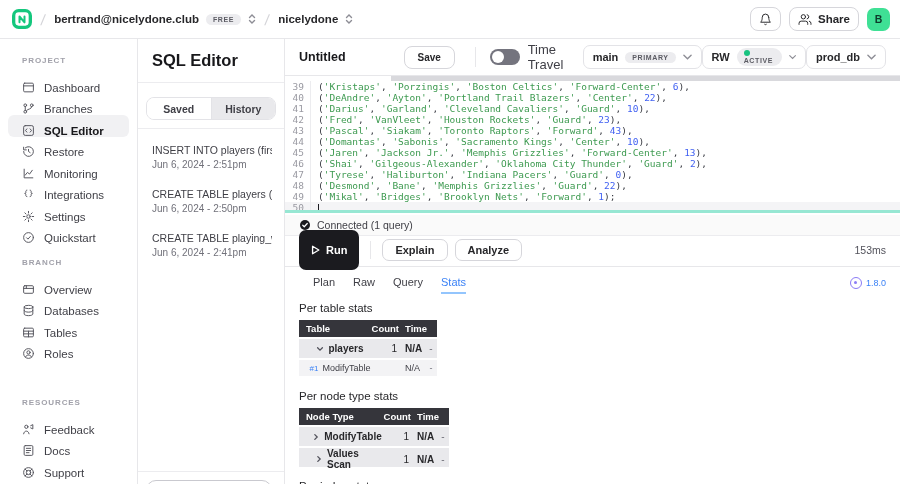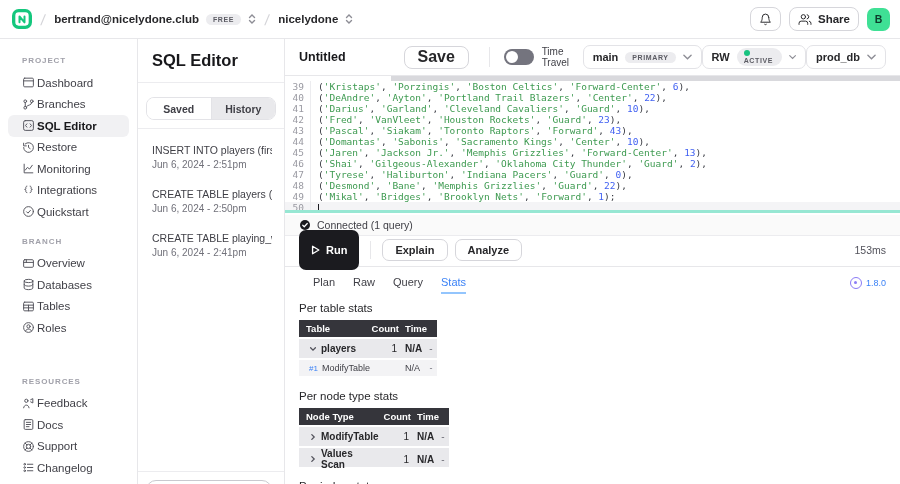--- a/index.html
+++ b/index.html
@@ -16,21 +16,21 @@
   .crumb { display:flex; align-items:center; gap:7px; font-size:11.5px; font-weight:600; color:#27272a; cursor:pointer; }
   .badge-pill { background:#ececef; color:#5b5b63; font-size:7px; font-weight:700; letter-spacing:.6px; padding:2px 7px; border-radius:999px; }
   .updown { display:inline-flex; flex-direction:column; line-height:0; color:#8d8d95; }
   .topbar-right { margin-left:auto; display:flex; align-items:center; gap:8px; }
   .icon-btn { height:24px; border:1px solid #d6d6db; border-radius:8px; background:#fff; display:flex; align-items:center; justify-content:center; gap:6px; padding:0 8px; font-size:11.5px; font-weight:600; color:#27272a; cursor:pointer; }
   .avatar { width:23px; height:23px; border-radius:7px; background:#3fe095; color:#0e3b2c; font-size:10.5px; font-weight:700; display:flex; align-items:center; justify-content:center; }
 
   
   .nav { position:absolute; left:0; top:39px; width:138px; height:445px; border-right:1px solid #e7e7ea; padding-top:17px; overflow:hidden; }
   .nav-label { font-size:8px; font-weight:700; letter-spacing:.9px; color:#a1a1aa; text-transform:uppercase; padding:0 0 7px 22px; }
-  .nav-item { display:flex; align-items:center; gap:2px; height:21.5px; margin:0 8px; padding-left:14px; border-radius:6px; font-size:11.5px; color:#3f3f46; cursor:pointer; }
+  .nav-item { display:flex; align-items:flex-end; gap:9px; height:21.5px; margin:0 8px; padding-left:14px; border-radius:6px; font-size:11.5px; color:#3f3f46; cursor:pointer; }
   .nav-item.active { background:#f1f1f3; color:#18181b; font-weight:600; }
   .nav-item svg { flex:0 0 auto; stroke:#55555e; }
   .nav-gap { height:14px; }
   .nav-gap-lg { height:38px; }
 
   
   .panel { position:absolute; left:138px; top:39px; width:147px; height:445px; border-right:1px solid #e7e7ea; overflow:hidden; }
   .panel-title { font-size:16.5px; font-weight:700; color:#18181b; padding:12px 0 0 14px; }
   .panel-div { border-top:1px solid #ececef; margin-top:12px; }
   .seg { display:flex; margin:14px 8px 0 8px; border:1px solid #e3e3e7; border-radius:8px; overflow:hidden; height:23px; }
@@ -41,25 +41,25 @@
   .hist-item { padding:11px 12px 0 14px; cursor:pointer; }
   .hist-title { font-size:10.5px; color:#3f3f46; white-space:nowrap; overflow:hidden; }
   .hist-date { font-size:10px; color:#71717a; margin-top:3px; }
   .panel-bottom { position:absolute; left:0; right:0; bottom:-22px; border-top:1px solid #ececef; padding:8px 12px 0 8px; }
   .panel-bottom-btn { height:26px; border:1px solid #c9c9cf; border-radius:10px; background:#fff; }
 
   
   .main { position:absolute; left:285px; top:39px; width:615px; height:445px; overflow:hidden; }
   .main-header { position:absolute; left:0; top:0; width:100%; height:37px; border-bottom:1px solid #e7e7ea; display:flex; align-items:center; padding:0 14px; }
   .doc-title { font-size:12.5px; font-weight:600; color:#18181b; }
-  .save-btn { margin-left:58px; height:23px; padding:0 13px; border:1px solid #d6d6db; border-radius:8px; background:#fff; font-size:16px; font-weight:600; color:#27272a; cursor:pointer; }
+  .save-btn { margin-left:58px; height:23px; padding:0 13px; border:1px solid #d6d6db; border-radius:8px; background:#fff; font-size:10px; font-weight:600; color:#27272a; cursor:pointer; }
   .vdiv { width:1px; height:20px; background:#e7e7ea; margin:0 14px 0 20px; }
   .toggle { width:30px; height:16px; border-radius:999px; background:#74747e; position:relative; cursor:pointer; flex:0 0 auto; }
   .toggle-knob { position:absolute; left:2px; top:2px; width:12px; height:12px; border-radius:50%; background:#fff; }
-  .toggle-label { font-size:10px; color:#3f3f46; margin:0 4px 0 8px; }
+  .toggle-label { font-size:13px; color:#3f3f46; margin:0 4px 0 8px; }
   .select { height:24px; border:1px solid #e3e3e7; border-radius:7px; background:#fff; display:flex; align-items:center; gap:7px; padding:0 9px; margin-right:0; cursor:pointer; font-size:11px; font-weight:600; color:#27272a; }
   .select .chev { color:#8d8d95; }
   .dot { width:6px; height:6px; border-radius:50%; background:#17c27f; display:inline-block; margin-right:4px; }
 
   
   .editor { position:absolute; left:0; top:37px; width:100%; height:137px; font-family:"DejaVu Sans Mono", monospace; }
   .hscroll { position:absolute; left:0; top:0; width:100%; height:5px; background:#d9d9dd; }
   .hscroll-thumb { position:absolute; left:0; top:0; width:106px; height:5px; background:#fff; }
   .cm-lines { position:absolute; left:0; top:5px; width:100%; }
   .cm-line { display:flex; height:11px; line-height:11px; font-size:9.5px; }
@@ -94,21 +94,21 @@
   .stats-table { margin-top:6px; display:inline-block; }
   .st-row { display:grid; align-items:center; }
   .t1 .st-row { grid-template-columns:66px 34px 26px 12px; width:138px; }
   .t2 .st-row { grid-template-columns:80px 32px 26px 12px; width:150px; }
   .st-head { background:#35353b; color:#fff; height:17px; font-size:9.5px; font-weight:700; }
   .st-head .c1 { padding-left:7px; }
   .st-head .c2 { text-align:right; }
   .st-head .c3 { padding-left:6px; display:flex; align-items:center; gap:2px; }
   .st-tr { height:19px; background:#e9e9ec; margin-top:2px; font-size:10px; color:#27272a; cursor:pointer; }
   .st-tr.child { height:16px; background:#f3f3f5; font-size:9px; color:#3f3f46; }
-  .st-tr .c1 { padding-left:10px; display:flex; align-items:center; gap:4px; }
+  .st-tr .c1 { padding-left:16px; display:flex; align-items:center; gap:4px;justify-content:center; }
   .st-tr .c2 { text-align:right; padding-right:2px; }
   .st-tr .c3 { padding-left:6px; font-weight:700; }
   .st-tr.child .c3 { font-weight:400; }
   .st-tr .c4 { text-align:center; color:#71717a; }
   .st-tr .lbl-bold { font-weight:700; }
   .tag-blue { color:#3b82f6; font-size:8px; }
   .chev-cell { color:#52525b; display:inline-flex; }
 </style>
 </head>
 <body>
@@ -200,20 +200,27 @@
           <path d="M4 4v16h16"></path>
           <path d="M6 15l4-5 4 3 5-7"></path>
         </svg>
       <span>Monitoring</span>
     </div>
     <div class="nav-item">
       <svg width="13" height="13" viewBox="0 0 24 24" fill="none" stroke-width="1.8" stroke-linecap="round">
           <path d="M9 4c-2 0-2 2-2 3s.5 3-2 3c2.5 0 2 2 2 3s0 3 2 3M15 4c2 0 2 2 2 3s-.5 3 2 3c-2.5 0-2 2-2 3s0 3-2 3"></path>
         </svg>
       <span>Integrations</span>
+    </div>
+    <div class="nav-item">
+      <svg width="13" height="13" viewBox="0 0 24 24" fill="none" stroke-width="1.8" stroke-linecap="round">
+          <circle cx="12" cy="12" r="3.2"></circle>
+          <path d="M12 2.5v3M12 18.5v3M2.5 12h3M18.5 12h3M5.3 5.3l2.1 2.1M16.6 16.6l2.1 2.1M5.3 18.7l2.1-2.1M16.6 7.4l2.1-2.1"></path>
+        </svg>
+      <span>Settings</span>
     </div>
     <div class="nav-item">
       <svg width="13" height="13" viewBox="0 0 24 24" fill="none" stroke-width="1.8" stroke-linecap="round">
           <circle cx="12" cy="12" r="9"></circle>
           <path d="M8.5 12.5l2.5 2.5 4.5-5"></path>
         </svg>
       <span>Quickstart</span>
     </div>
 
     <div class="nav-gap"></div>

